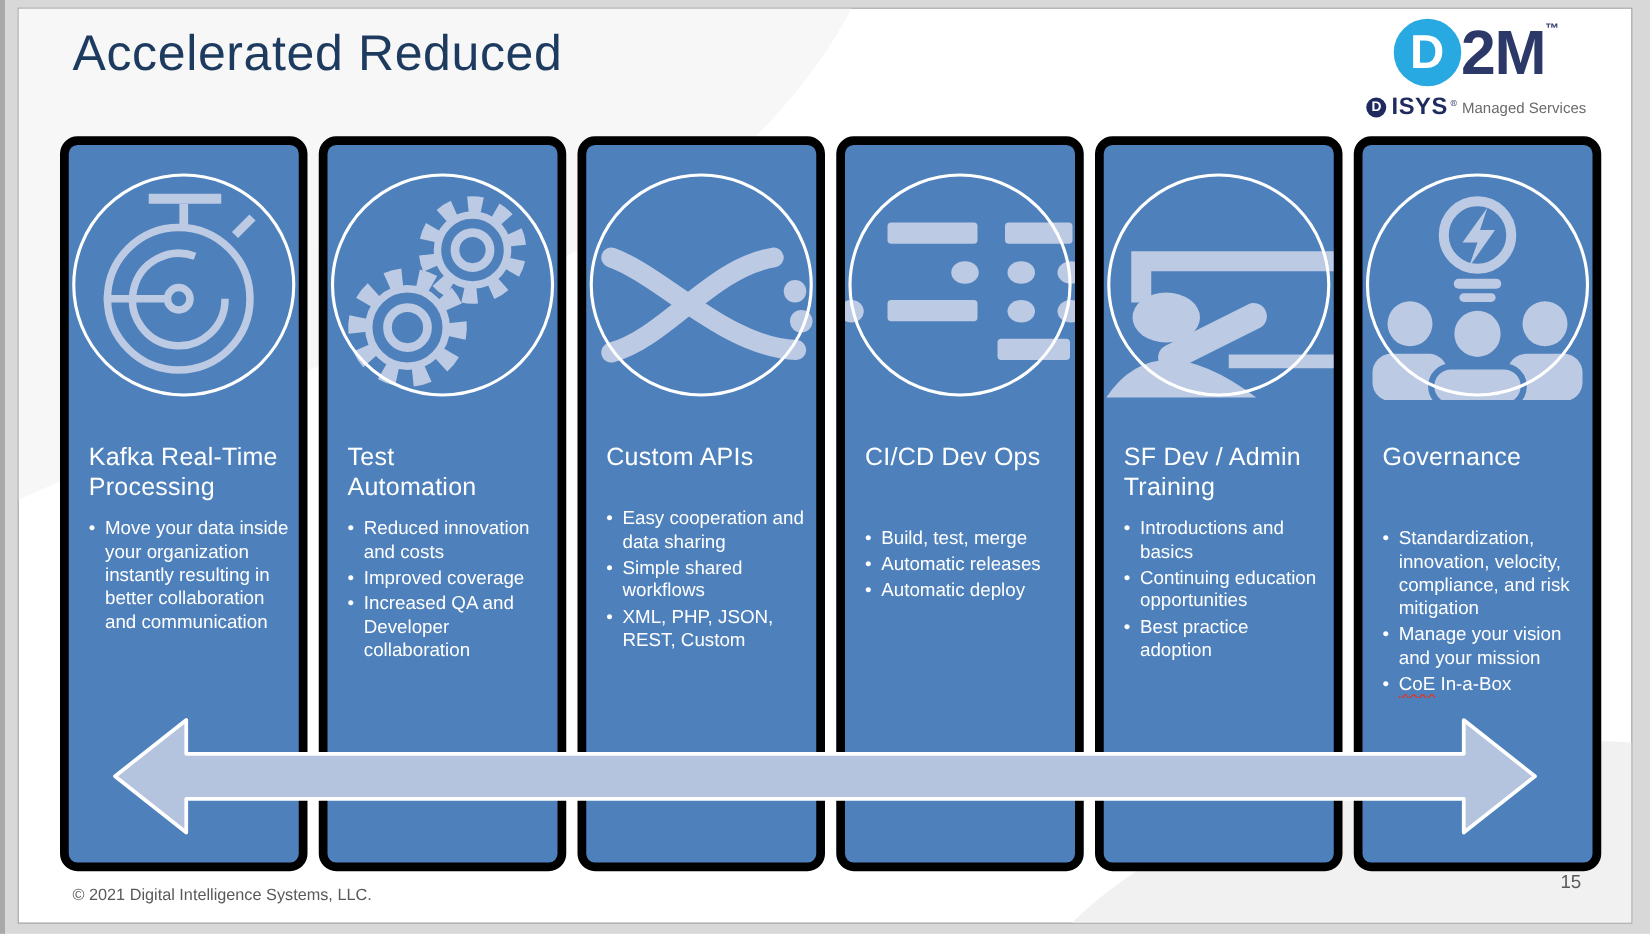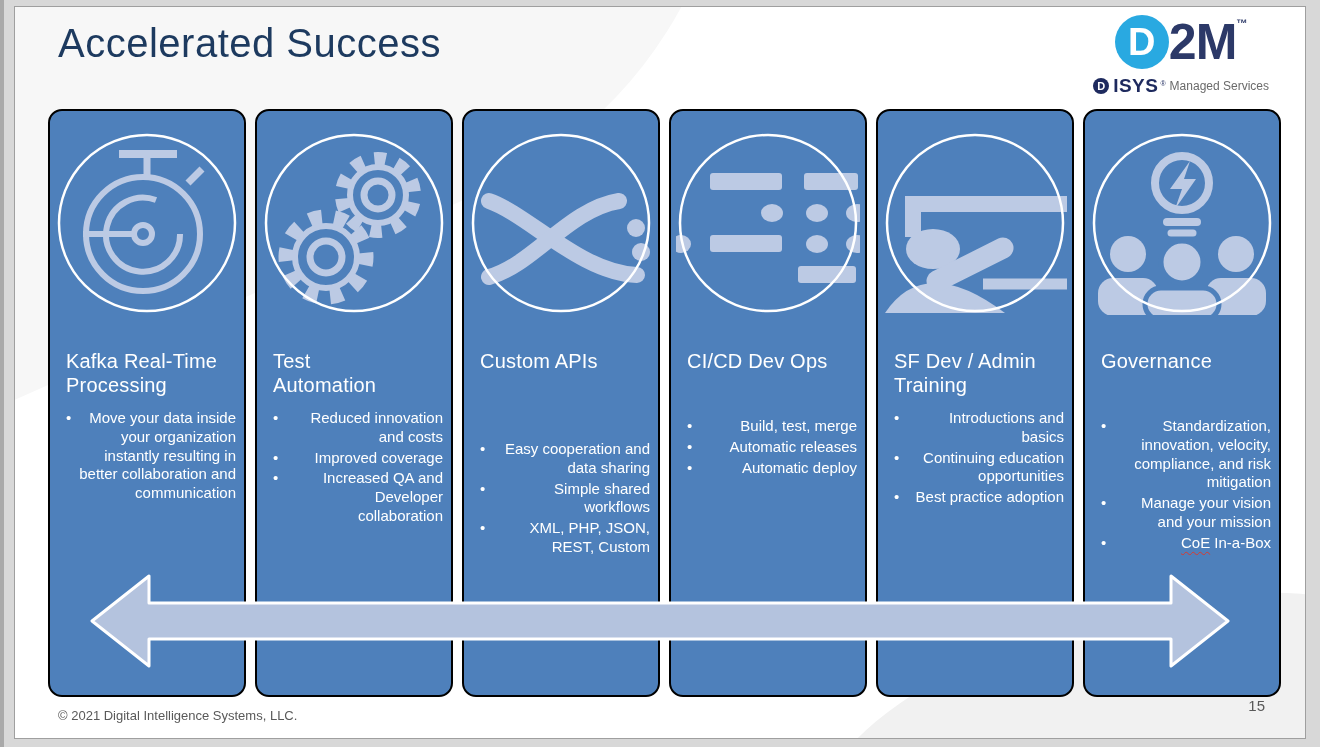--- a/index.html
+++ b/index.html
@@ -38,48 +38,48 @@
     display:inline-flex;align-items:center;justify-content:center;
     font-size:11px;font-weight:bold;
   }
   .disys-text{font-size:19px;font-weight:bold;color:#1e2a5e;letter-spacing:0.5px;}
   .disys-reg{font-size:7px;color:#1e2a5e;vertical-align:top;margin:-6px 0 0 -2px;}
   .tagline{font-size:12px;color:#6a6a6a;}
   
   .pillars{position:absolute;left:33px;top:102px;display:flex;gap:9px;z-index:1;}
   .column{
     width:198px;height:588px;border-radius:14px;background:#4e80bb;
-    border:2px solid #000000;box-sizing:border-box;position:relative;
+    border:7px solid #000000;box-sizing:border-box;position:relative;
   }
   .icon-wrap{display:block;margin:20px auto 0;width:184px;height:184px;}
   .col-title{
     margin:34px 10px 0 16px;color:#ffffff;font-size:20px;font-weight:400;
     line-height:1.2;letter-spacing:0.2px;
   }
   .col-title span{display:block;}
-  .bullets{margin:12px 8px 0 16px;padding:0;list-style:none;color:#ffffff;text-align:right;}
+  .bullets{margin:12px 8px 0 16px;padding:0;list-style:none;color:#ffffff;}
   .bullets li{position:relative;padding-left:13px;font-size:15px;line-height:1.25;margin-bottom:2px;}
   .bullets li::before{content:"\2022";position:absolute;left:0;}
   .squiggle{text-decoration:underline wavy #d83a2e 1px;text-underline-offset:3px;}
   
   .flow-arrow{position:absolute;left:74px;top:564px;width:1142px;height:100px;z-index:5;}
   
   .footer-text{position:absolute;left:43px;bottom:15px;font-size:13px;color:#595959;}
   .page-number{position:absolute;right:40px;bottom:24px;font-size:15px;color:#595959;}
 </style>
 </head>
 <body>
 
 <div class="left-edge"></div>
 
 <div class="slide">
   <div class="swoosh-tl"></div>
   <div class="swoosh-br"></div>
 
-  <h1 class="slide-title">Accelerated Success</h1>
+  <h1 class="slide-title">Accelerated Reduced</h1>
 
   <div class="logo">
     <div class="logo-top">
       <span class="logo-d-circle">
           <span>D</span>
         </span>
       <span class="logo-2m">2M</span>
       <span class="logo-tm">™</span>
     </div>
     <div class="logo-bottom">
@@ -155,21 +155,21 @@
             <path d="M 20 146 C 64 134, 100 78, 150 70"></path>
           </g>
           <circle cx="167" cy="97" r="9" fill="#bccae4"></circle>
           <circle cx="172" cy="121" r="9" fill="#bccae4"></circle>
           <circle cx="92" cy="92" r="88" stroke="#ffffff" stroke-width="2.5" fill="none"></circle>
         </svg>
       </span>
       <h3 class="col-title">
         <span>Custom APIs</span>
       </h3>
-      <ul class="bullets" style="margin-top:67px;">
+      <ul class="bullets" style="margin-top:28px;">
         <li>Easy cooperation and data sharing</li>
         <li>Simple shared workflows</li>
         <li>XML, PHP, JSON, REST, Custom</li>
       </ul>
     </section>
 
     <section class="column">
       <span class="icon-wrap">
         <svg viewBox="0 0 184 184" width="184" height="184">
           <g fill="#bccae4">

